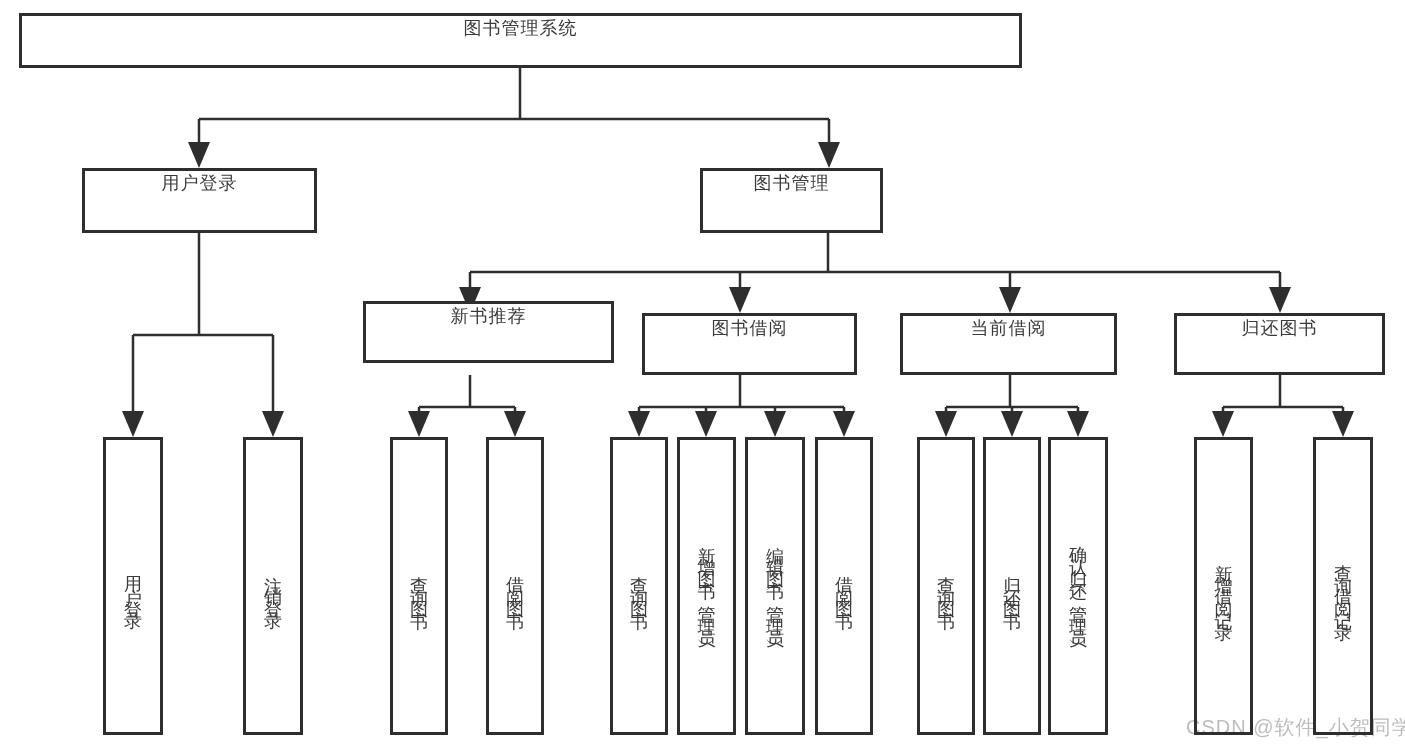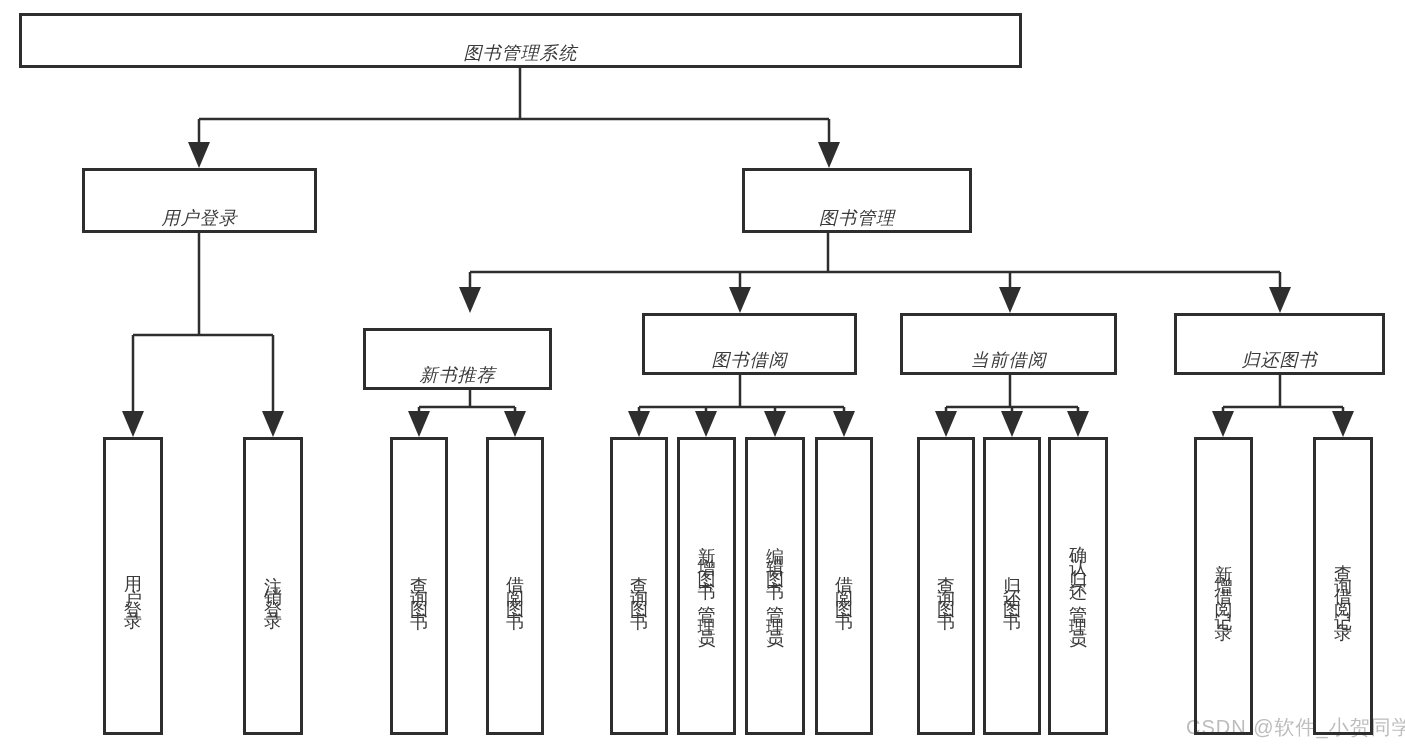--- a/index.html
+++ b/index.html
@@ -17,26 +17,25 @@
     background:var(--background);
     overflow:hidden;
   }
   .connector-layer{position:absolute;left:0;top:0;}
   .connector-layer path{stroke:var(--line);stroke-width:2.5;fill:none;}
   .connector-layer polygon{fill:var(--line);stroke:none;}
   .node{
     position:absolute;
     border:3px solid var(--line);
     background:#fff;
-    display:flex;align-items:flex-end;justify-content:center;
+    display:flex;align-items:flex-start;justify-content:center;
     color:var(--text);
     font-size:18px;
     letter-spacing:1px;
     white-space:nowrap;
-    font-style:italic;
   }
   .vnode{
     position:absolute;
     border:3px solid var(--line);
     background:#fff;
     display:flex;align-items:center;justify-content:center;
     color:var(--text);
     font-size:18px;
   }
   .vnode .vlabel{
@@ -104,25 +103,25 @@
     </g>
   </svg>
 
   <div class="node" style="left:19px;top:13px;width:1003px;height:55px">
     <span>图书管理系统</span>
   </div>
 
   <div class="node" style="left:82px;top:168px;width:235px;height:65px">
     <span>用户登录</span>
   </div>
-  <div class="node" style="left:742px;top:168px;width:230px;height:65px">
+  <div class="node" style="left:700px;top:168px;width:183px;height:65px">
     <span>图书管理</span>
   </div>
 
-  <div class="node" style="left:363px;top:328px;width:189px;height:62px">
+  <div class="node" style="left:363px;top:301px;width:251px;height:62px">
     <span>新书推荐</span>
   </div>
   <div class="node" style="left:642px;top:313px;width:215px;height:62px">
     <span>图书借阅</span>
   </div>
   <div class="node" style="left:900px;top:313px;width:217px;height:62px">
     <span>当前借阅</span>
   </div>
   <div class="node" style="left:1174px;top:313px;width:211px;height:62px">
     <span>归还图书</span>

